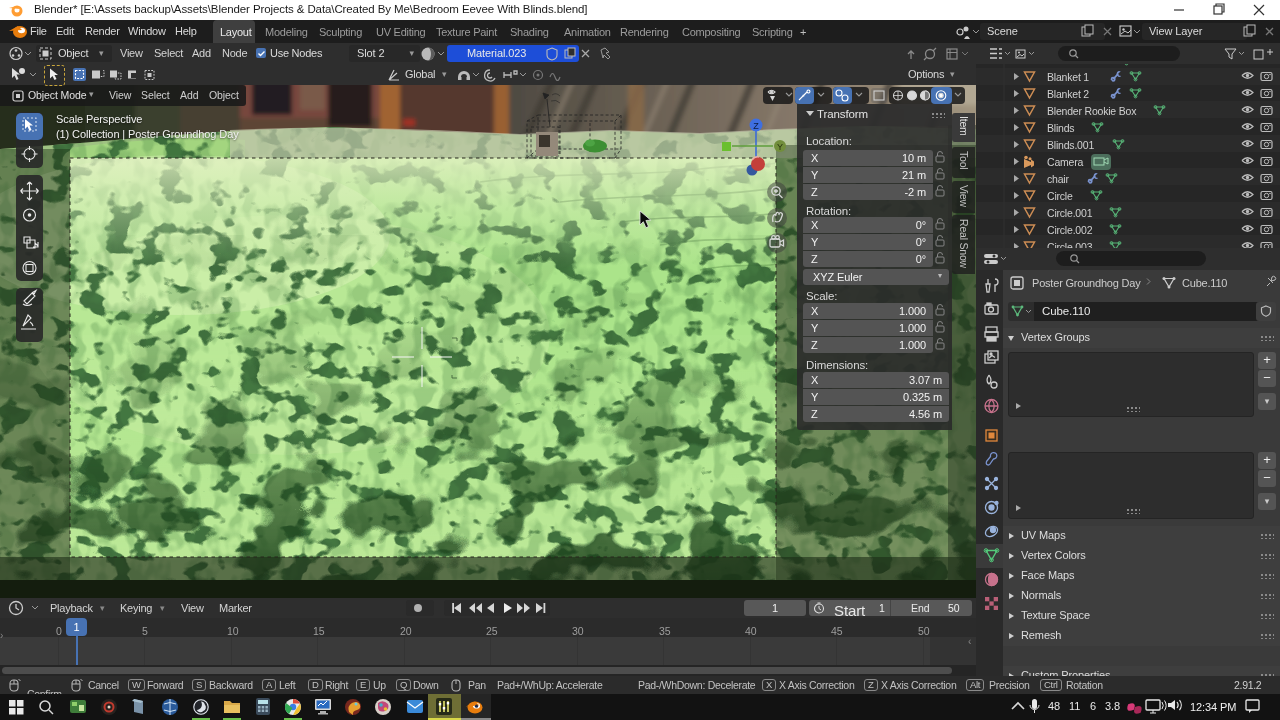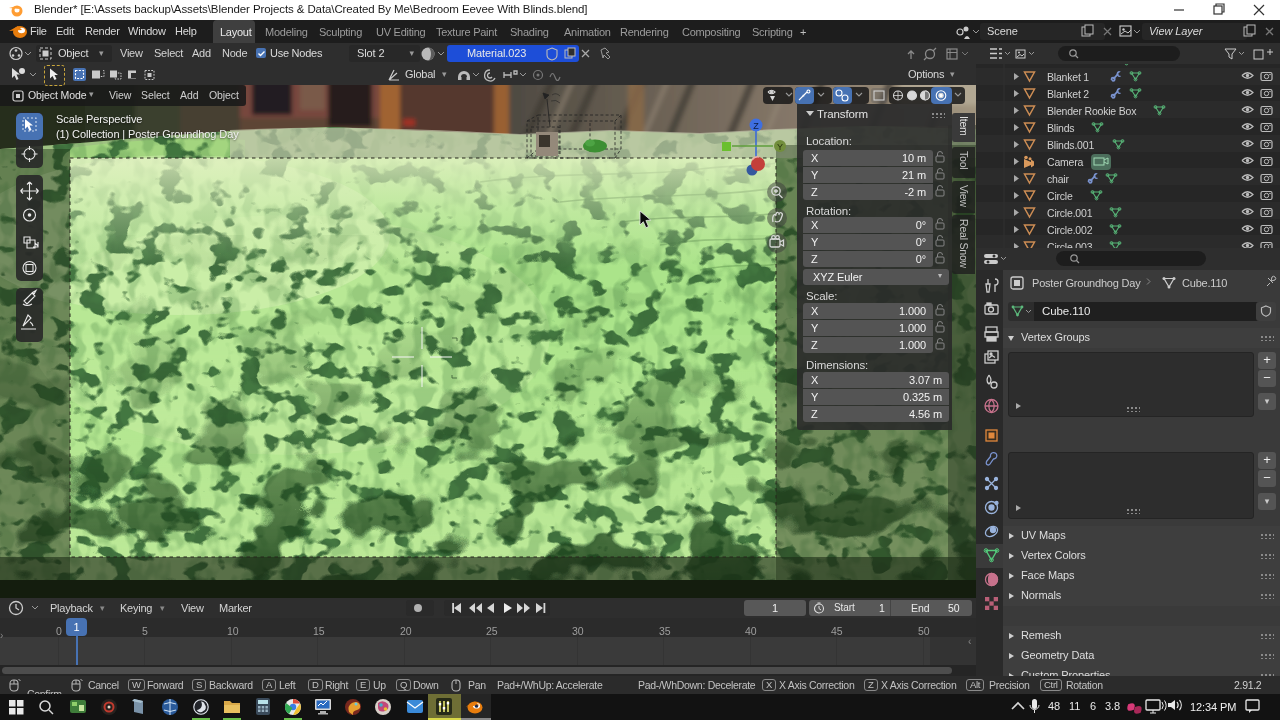--- a/index.html
+++ b/index.html
@@ -361,21 +361,21 @@
     <rect x="2" y="3" width="8" height="9" fill="none" stroke="#bbb"></rect>
         <rect x="5" y="1" width="8" height="9" fill="#1d1d1d" stroke="#bbb"></rect>
     <path d="M24,4 l7,7 M31,4 l-7,7" stroke="#777" stroke-width="1.3"></path>
   </svg>
   <svg class="abs" style="left:1118px;top:3px;" width="24" height="17" viewBox="0 0 24 17">
     <rect x="2" y="3" width="11" height="10" fill="none" stroke="#ccc" stroke-width="1.1"></rect>
     <circle cx="5.5" cy="6.5" r="1.2" fill="#ccc"></circle>
         <path d="M3,11 l4,-3 l3,2 l3,-3" stroke="#ccc" fill="none"></path>
     <path d="M16,7 l3,3 l3,-3" stroke="#999" fill="none"></path>
   </svg>
-  <span class="idfield" style="left:1142px;top:3px;width:98px;line-height:17px;padding-left:7px;font-style:italic;">View Layer</span>
+  <span class="idfield" style="left:1142px;top:3px;width:98px;line-height:17px;padding-left:7px;">View Layer</span>
   <svg class="abs" style="left:1242px;top:4px;" width="36" height="15" viewBox="0 0 36 15">
     <rect x="2" y="3" width="8" height="9" fill="none" stroke="#bbb"></rect>
         <rect x="5" y="1" width="8" height="9" fill="#1d1d1d" stroke="#bbb"></rect>
     <path d="M24,4 l7,7 M31,4 l-7,7" stroke="#777" stroke-width="1.3"></path>
   </svg>
 </div>
 
 <div class="abs" id="shaderrow">
   <svg class="abs" style="left:8px;top:3px;" width="24" height="15" viewBox="0 0 24 15">
     <circle cx="8" cy="7.5" r="6" fill="none" stroke="#ccc" stroke-width="1.2"></circle>
@@ -780,28 +780,28 @@
     <div class="phead" style="top:296px;">
           <span class="parrow"></span>
           <span class="cap">Face Maps</span>
           <span class="grip"></span>
         </div>
     <div class="phead" style="top:316px;">
           <span class="parrow"></span>
           <span class="cap">Normals</span>
           <span class="grip"></span>
         </div>
+    <div class="phead" style="top:336px;">
+          <span class="parrow"></span>
+          <span class="cap">Texture Space</span>
+          <span class="grip"></span>
+        </div>
     <div class="phead" style="top:356px;">
           <span class="parrow"></span>
           <span class="cap">Remesh</span>
-          <span class="grip"></span>
-        </div>
-    <div class="phead" style="top:376px;">
-          <span class="parrow"></span>
-          <span class="cap">Geometry Data</span>
           <span class="grip"></span>
         </div>
     <div class="phead" style="top:396px;">
           <span class="parrow"></span>
           <span class="cap">Custom Properties</span>
           <span class="grip"></span>
         </div>
   </div>
 </div>
 
@@ -947,21 +947,21 @@
         <path d="M69,0 l6,5 l-6,5 z M76,0 l6,5 l-6,5 z"></path>
         <path d="M88,0 l7,5 l-7,5 z M95.5,0 v10 h1.8 v-10 z"></path>
       </g>
     </svg>
     <span class="abs" style="left:744px;top:2px;width:62px;height:16px;background:#585858;border-radius:3px;color:#f0f0f0;text-align:center;line-height:16px;font-size:11px;">1</span>
     <span class="abs" style="left:809px;top:2px;width:163px;height:16px;background:#585858;border-radius:3px;"></span>
     <svg class="abs" style="left:813px;top:4px;" width="12" height="12" viewBox="0 0 12 12">
       <circle cx="6" cy="6.5" r="4.5" fill="none" stroke="#ddd" stroke-width="1.1"></circle>
           <path d="M6,4 v2.5 l2,1.5 M4.5,1 h3" stroke="#ddd" fill="none"></path>
     </svg>
-    <span class="abs" style="left:834px;top:4px;color:#e8e8e8;font-size:10px;">Start</span>
+    <span class="abs" style="left:834px;top:4px;color:#e8e8e8;font-size:15px;">Start</span>
     <span class="abs" style="left:879px;top:4px;color:#f0f0f0;font-size:10.5px;">1</span>
     <span class="abs" style="left:890px;top:2px;width:1px;height:16px;background:#444;"></span>
     <span class="abs" style="left:911px;top:4px;color:#e8e8e8;font-size:10.5px;">End</span>
     <span class="abs" style="left:948px;top:4px;color:#f0f0f0;font-size:10.5px;">50</span>
   </div>
   <div id="tlruler">
     <span class="abs" style="left:56px;top:7px;">0</span>
     <span class="abs" style="left:142px;top:7px;">5</span>
     <span class="abs" style="left:227px;top:7px;">10</span>
     <span class="abs" style="left:313px;top:7px;">15</span>

